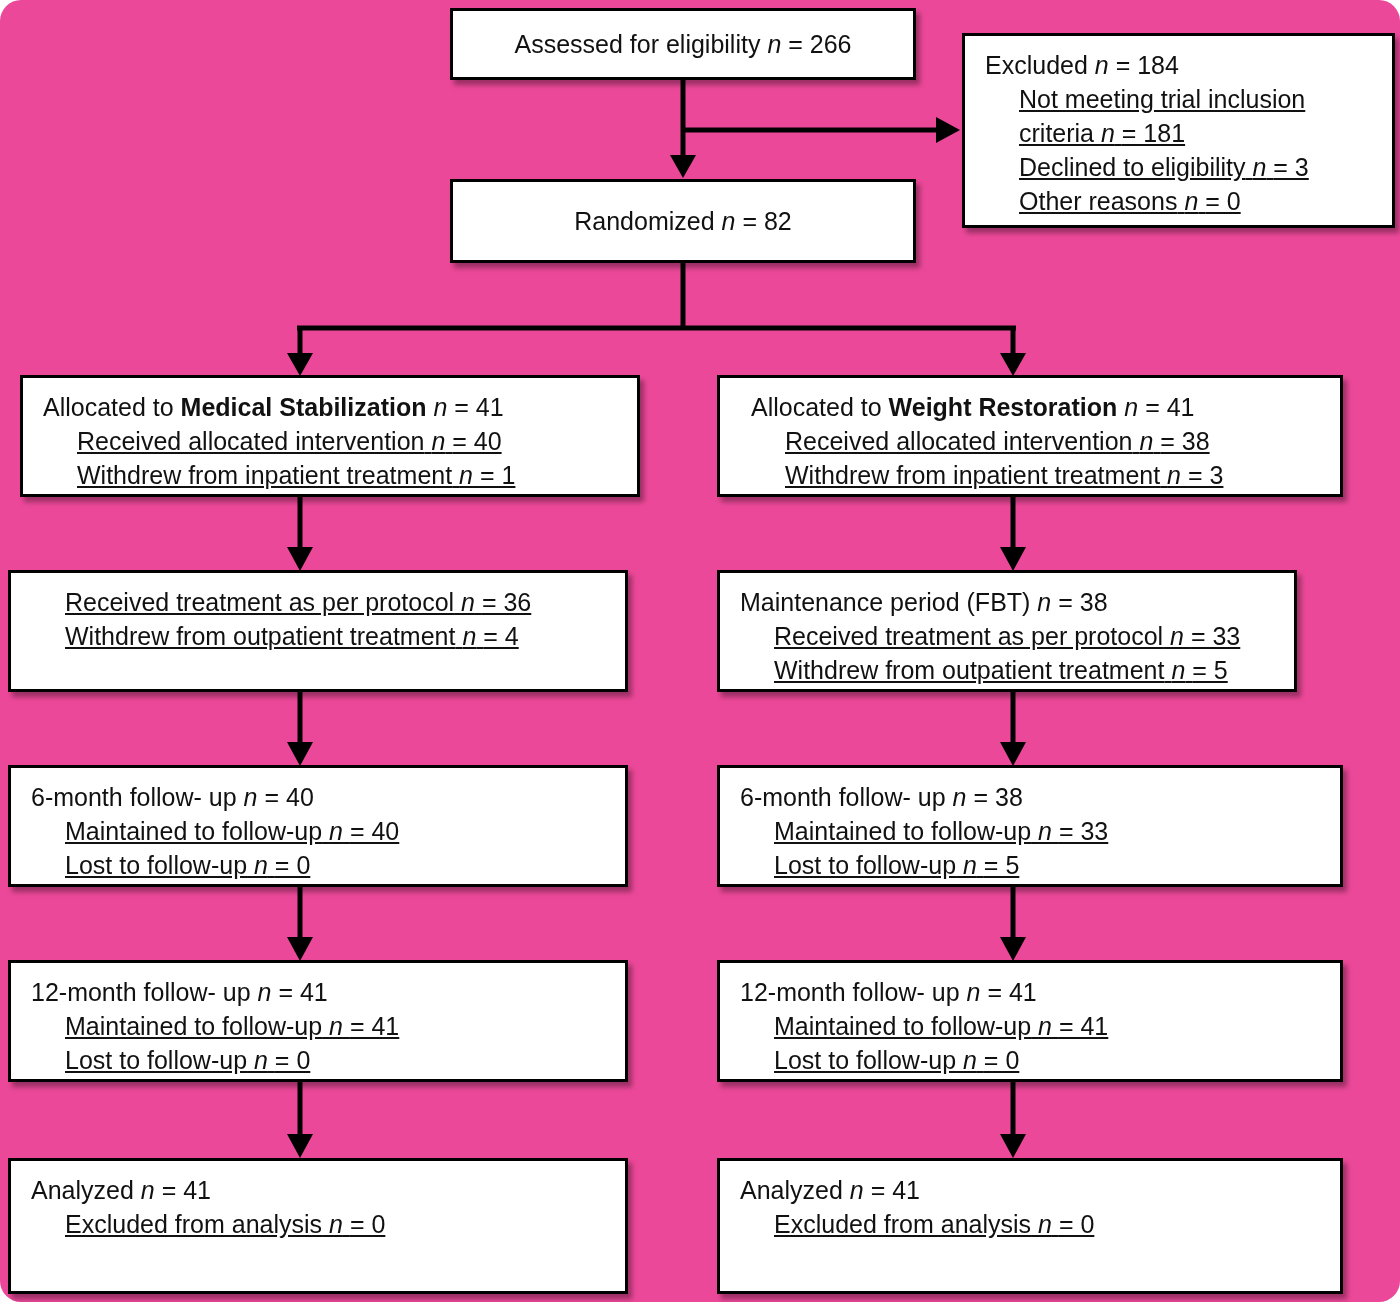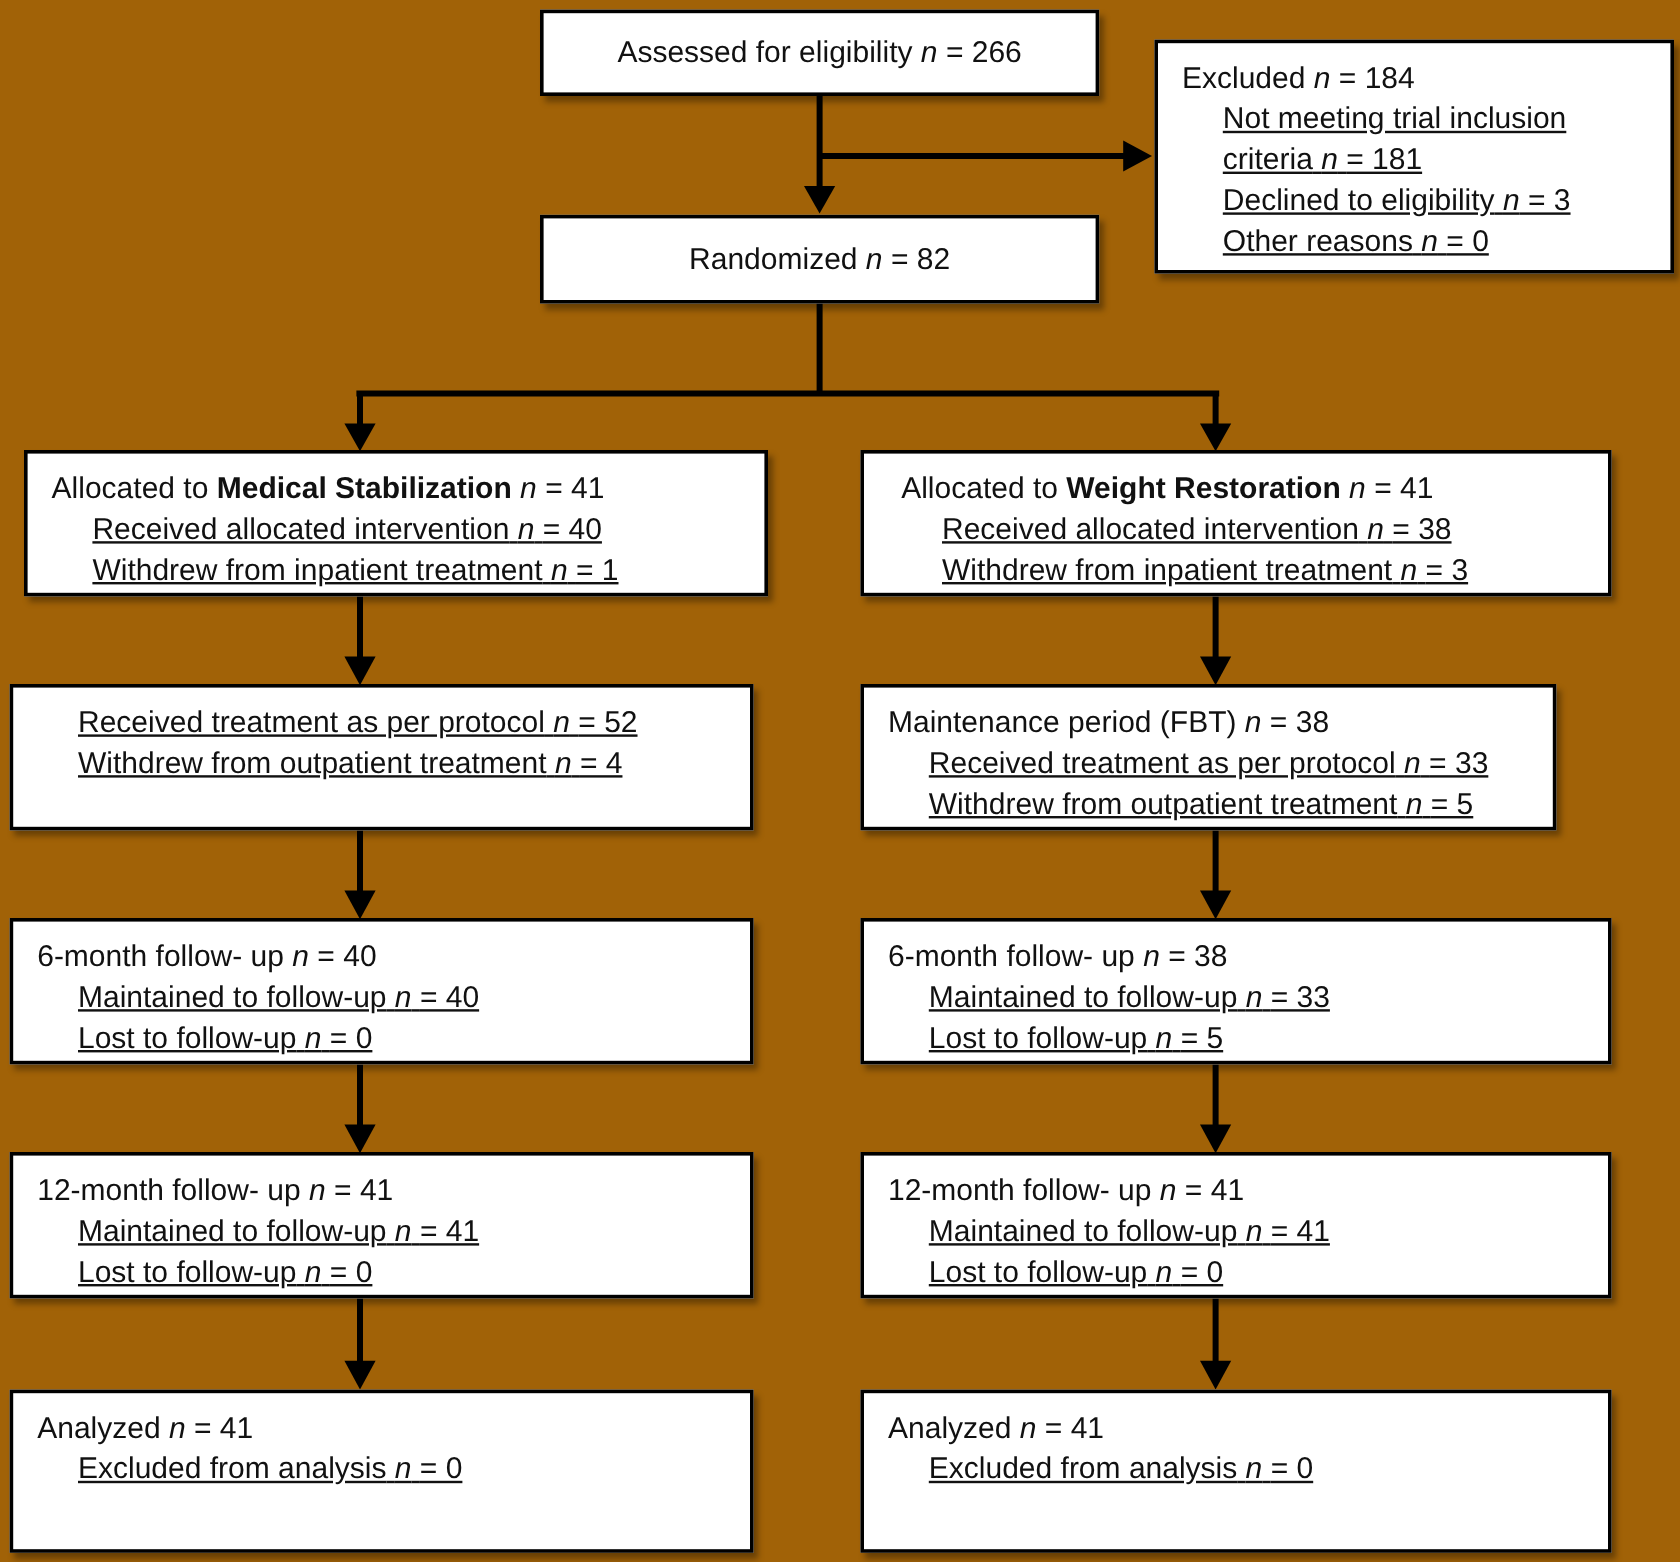--- a/index.html
+++ b/index.html
@@ -3,22 +3,23 @@
 <meta charset="utf-8">
 <style>
   html, body {
     margin: 0; padding: 0;
     background: #ffffff;
     font-family: "Liberation Sans", "DejaVu Sans", sans-serif;
   }
   #stage {
     position: relative;
     width: 1400px; height: 1302px;
-    background: #a16207;
+    background: #ec4899;
     overflow: hidden;
+    border-radius: 21px;
   }
   #connectors {
     position: absolute; left: 0; top: 0;
     width: 1400px; height: 1302px;
   }
   .box {
     position: absolute;
     background: #ffffff;
     border: 3px solid #000000;
     box-shadow: 4px 5px 5px rgba(0,0,0,0.35);
@@ -135,21 +136,21 @@
       <span>= 3</span>
     </div>
     <div class="line indent">
       <span>Other reasons</span>
       <span class="seg-bold"></span>
       <span class="seg-n">n</span>
       <span>= 0</span>
     </div>
   </div>
 
-  <div class="box center" style="left:450px; top:179px; width:466px; height:74px;align-items:center;">
+  <div class="box center" style="left:450px; top:179px; width:466px; height:84px;align-items:center;">
     <div class="line">
       <span>Randomized</span>
       <span class="seg-bold"></span>
       <span class="seg-n">n</span>
       <span>= 82</span>
     </div>
   </div>
 
   <div class="box pad" style="left:20px; top:375px; width:620px; height:122px;">
     <div class="line">
@@ -191,21 +192,21 @@
       <span class="seg-n">n</span>
       <span>= 3</span>
     </div>
   </div>
 
   <div class="box pad" style="left:8px; top:570px; width:620px; height:122px;">
     <div class="line indent">
       <span>Received treatment as per protocol</span>
       <span class="seg-bold"></span>
       <span class="seg-n">n</span>
-      <span>= 52</span>
+      <span>= 36</span>
     </div>
     <div class="line indent">
       <span>Withdrew from outpatient treatment</span>
       <span class="seg-bold"></span>
       <span class="seg-n">n</span>
       <span>= 4</span>
     </div>
   </div>
 
   <div class="box pad" style="left:717px; top:570px; width:580px; height:122px;">

